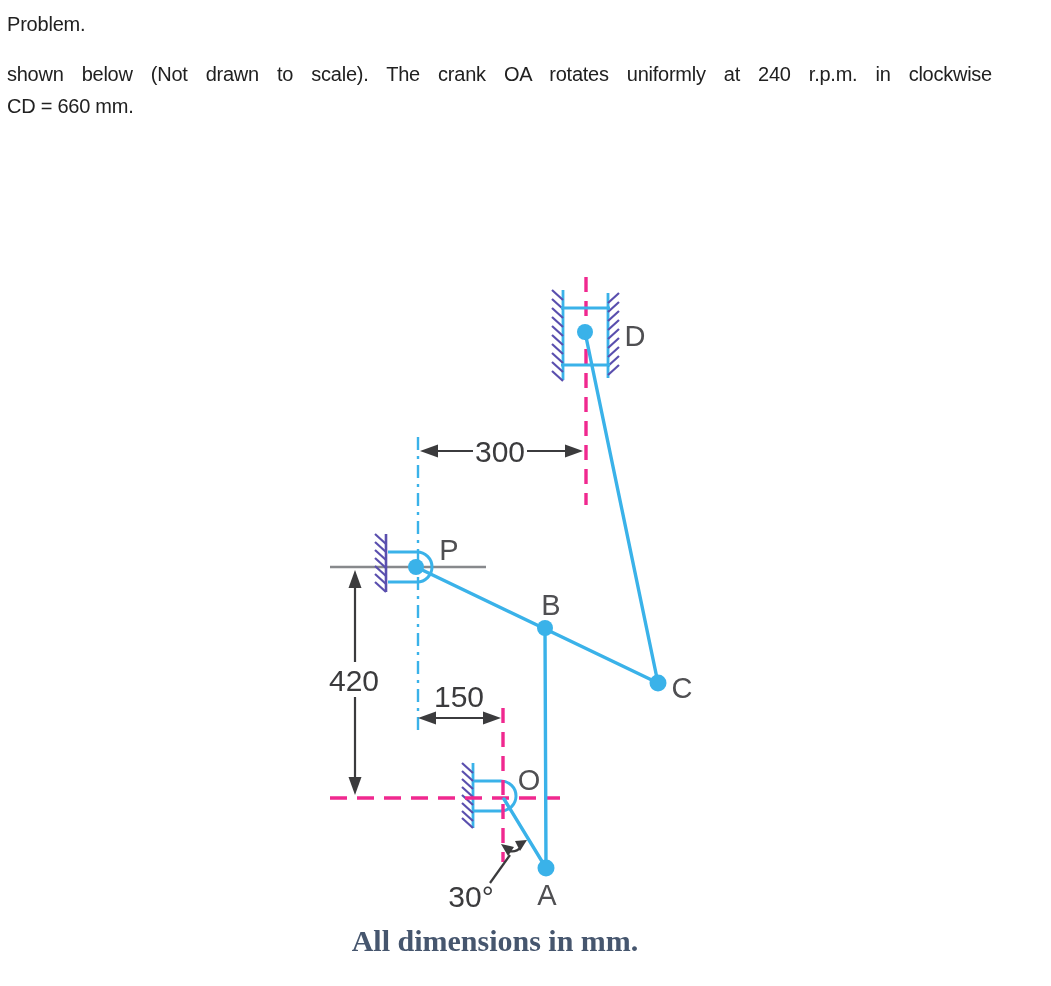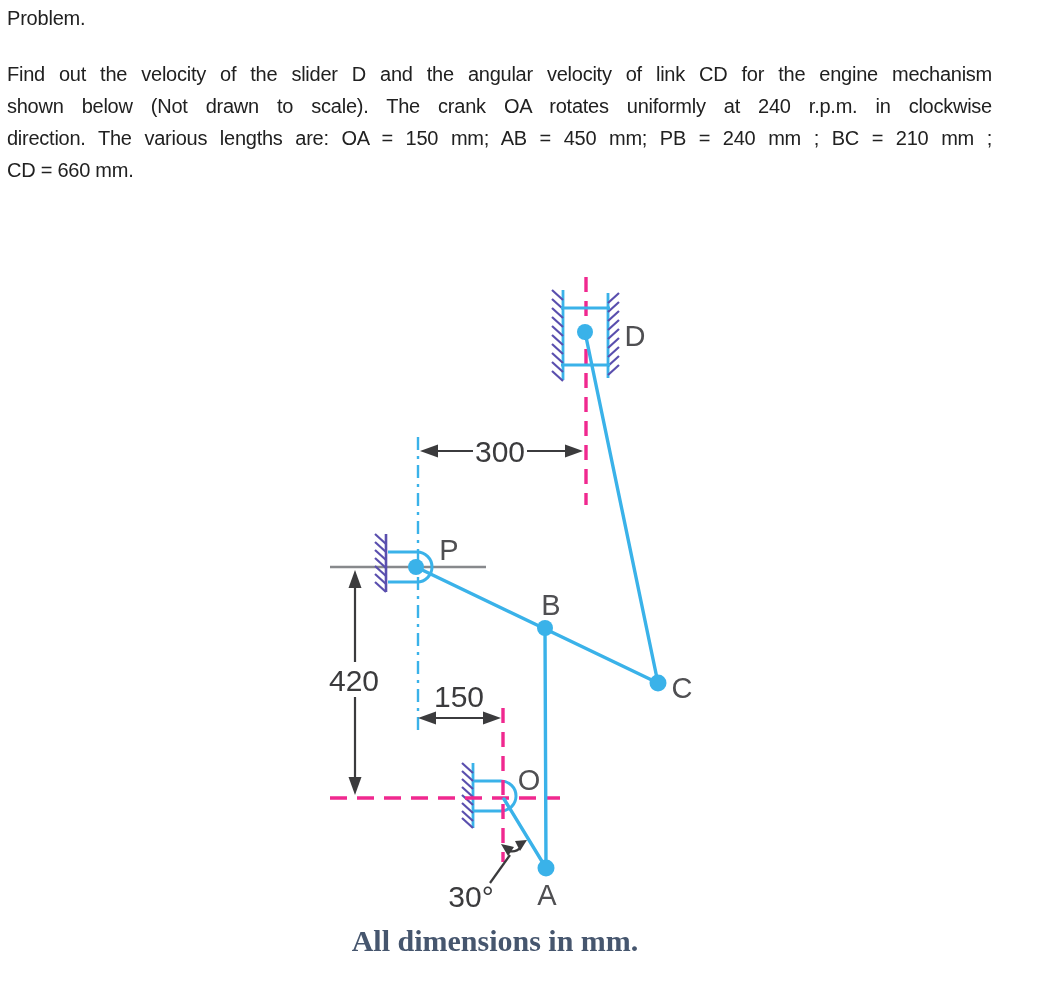--- a/index.html
+++ b/index.html
@@ -7,21 +7,21 @@
     position: relative;
     width: 1051px;
     height: 986px;
     background: #ffffff;
     overflow: hidden;
     font-family: "Liberation Sans", "DejaVu Sans", sans-serif;
     color: var(--c-text, #212121);
   }
   .problem-heading {
     position: absolute;
-    left: 7px; top: 4px;
+    left: 7px; top: 10px;
     font-size: 20px;
     line-height: 28px;
     letter-spacing: -0.2px;
     color: var(--c-text, #212121);
   }
   .problem-body {
     position: absolute;
     left: 7px; top: 58px;
     width: 985px;
     font-size: 20px;
@@ -79,23 +79,21 @@
   }
 </style>
 </head>
 <body>
 
 <div class="page">
 
   <div class="problem-heading">Problem.</div>
 
   <div class="problem-body">
-    <div class="problem-line">Find out the velocity of the slider D and the angular velocity of link CD for the engine mechanism</div>
     <div class="problem-line">shown below (Not drawn to scale). The crank OA rotates uniformly at 240 r.p.m. in clockwise</div>
-    <div class="problem-line">direction. The various lengths are: OA = 150 mm; AB = 450 mm; PB = 240 mm ; BC = 210 mm ;</div>
     <div class="problem-line last">CD = 660 mm.</div>
   </div>
 
   <svg class="diagram-svg" width="1051" height="986" viewBox="0 0 1051 986">
 
     <line class="pink dash-l" x1="586" y1="277" x2="586" y2="505"></line>
 
     <line class="cdash" x1="418" y1="437" x2="418" y2="735"></line>
 
     <g>

